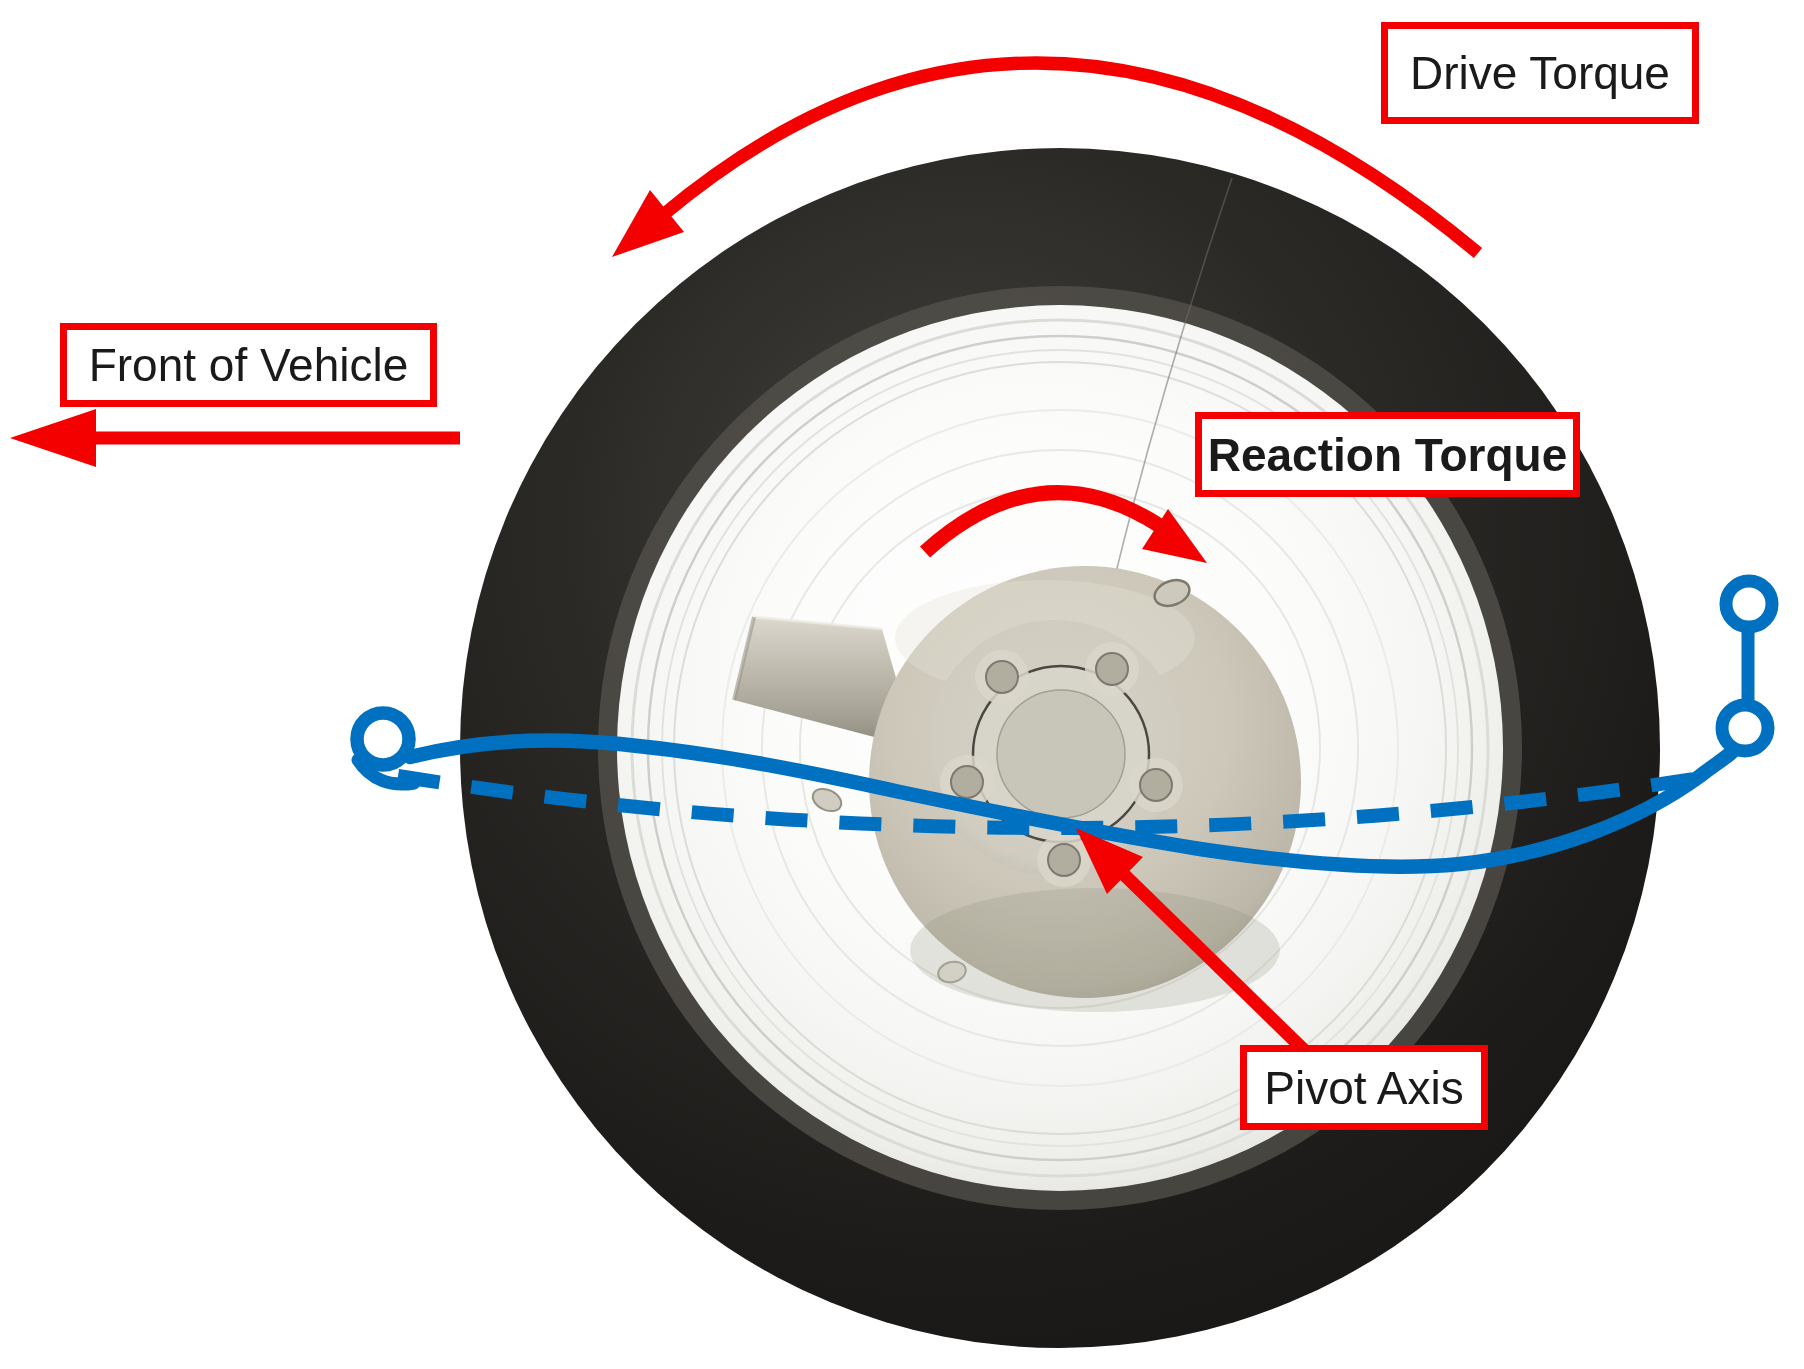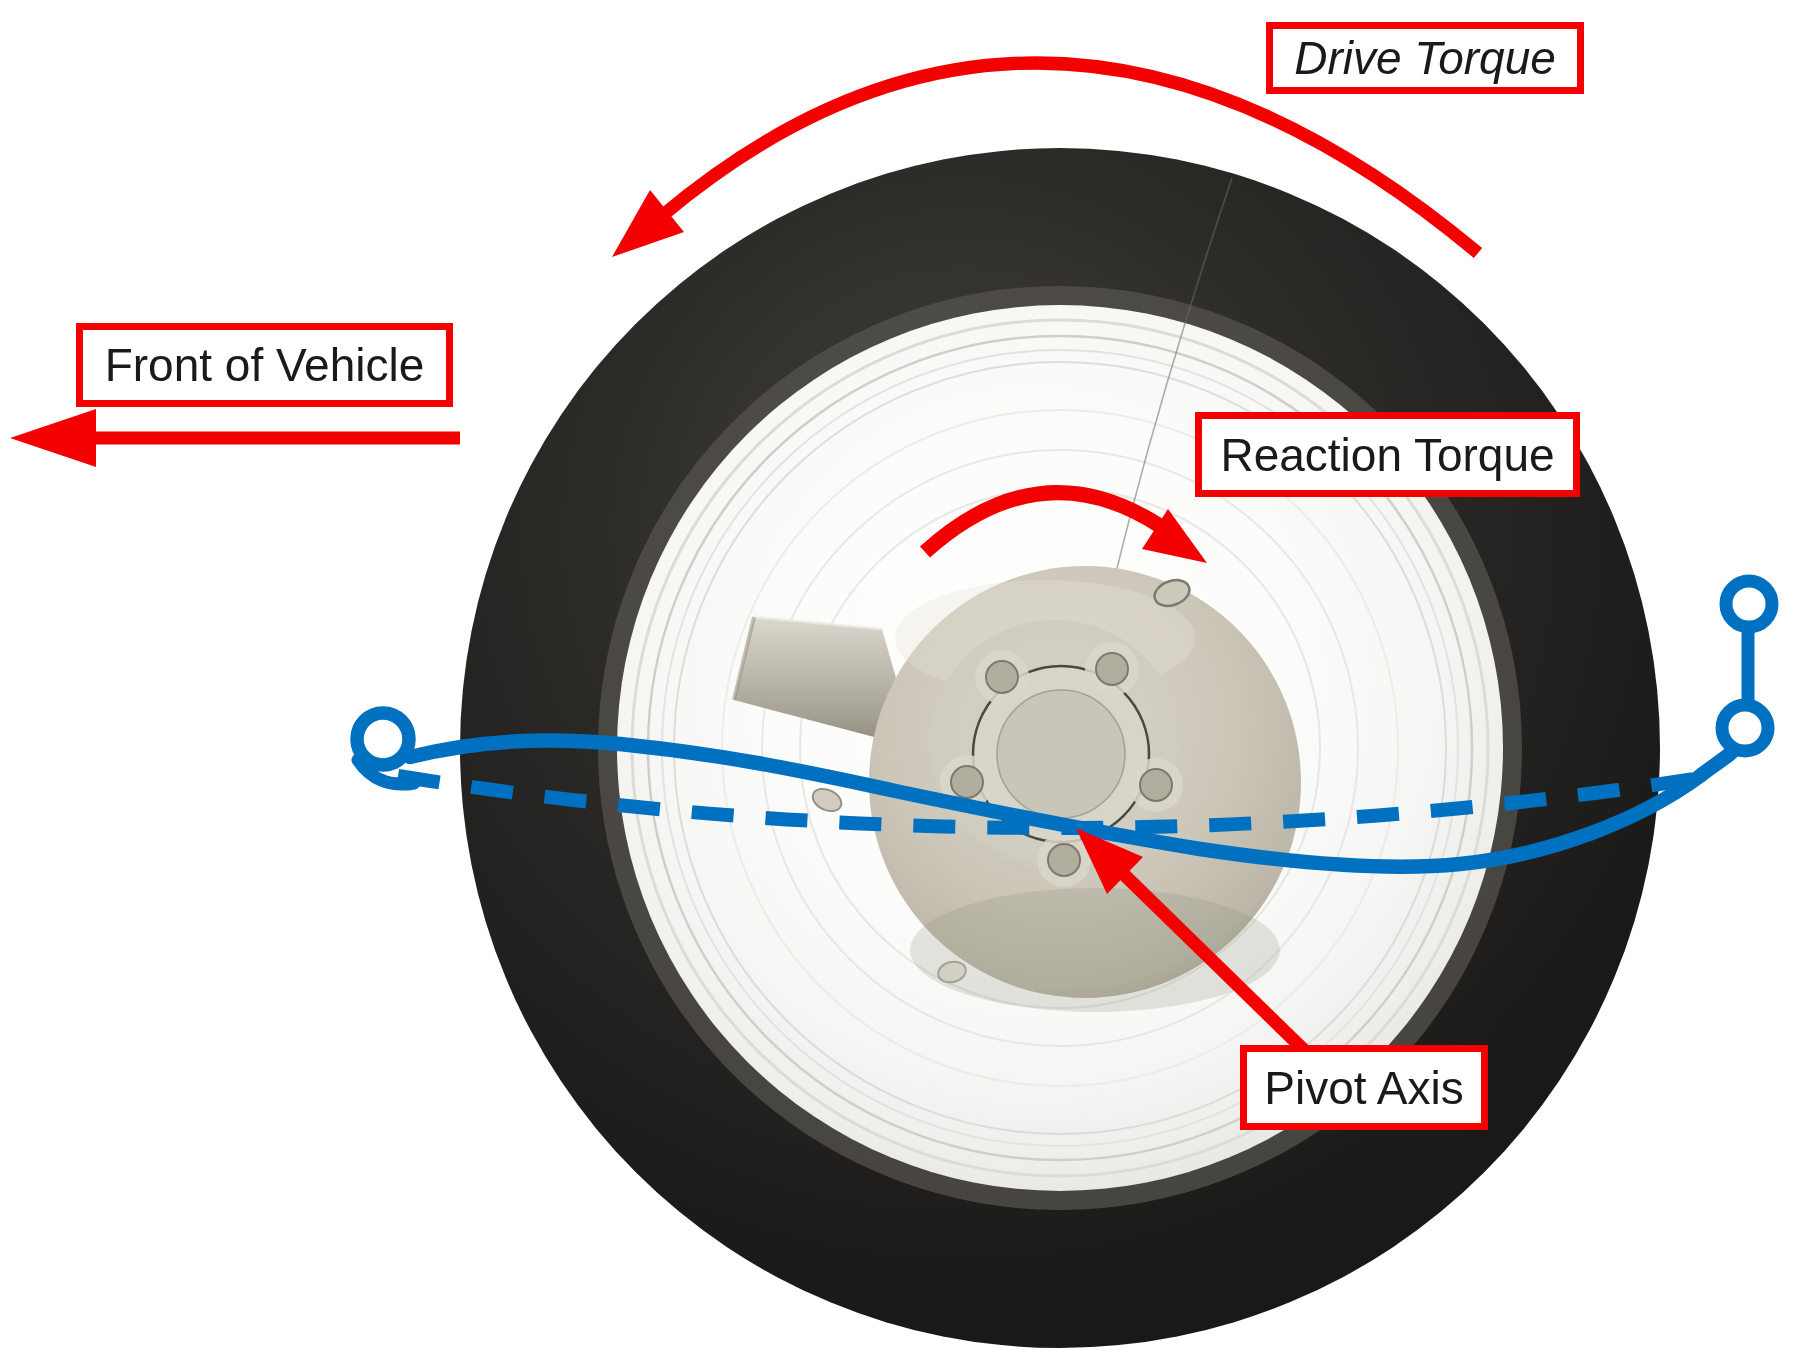--- a/index.html
+++ b/index.html
@@ -17,23 +17,23 @@
   .stage svg{position:absolute;left:0;top:0;}
   .callout{
     position:absolute;box-sizing:border-box;
     border:7px solid var(--annotation-red);
     background:var(--label-bg);
     color:var(--label-text);
     display:flex;align-items:center;justify-content:center;
     font-size:46px;line-height:1;white-space:nowrap;
     z-index:5;
   }
-  #box-drive{left:1266px;top:22px;width:318px;height:72px;font-style:italic;}
-  #box-front{left:60px;top:323px;width:377px;height:84px;margin-left:16px;}
-  #box-reaction{left:1195px;top:412px;width:385px;height:85px;}
+  #box-drive{left:1381px;top:22px;width:318px;height:102px;}
+  #box-front{left:60px;top:323px;width:377px;height:84px;}
+  #box-reaction{left:1195px;top:412px;width:385px;height:85px;font-weight:bold;}
   #box-pivot{left:1240px;top:1045px;width:248px;height:85px;}
 
   .red-stroke{stroke:var(--annotation-red);fill:none;}
   .red-fill{fill:var(--annotation-red);stroke:none;}
   .blue-stroke{stroke:var(--link-blue);fill:none;}
 </style>
 </head>
 <body>
 
 <div class="stage">

